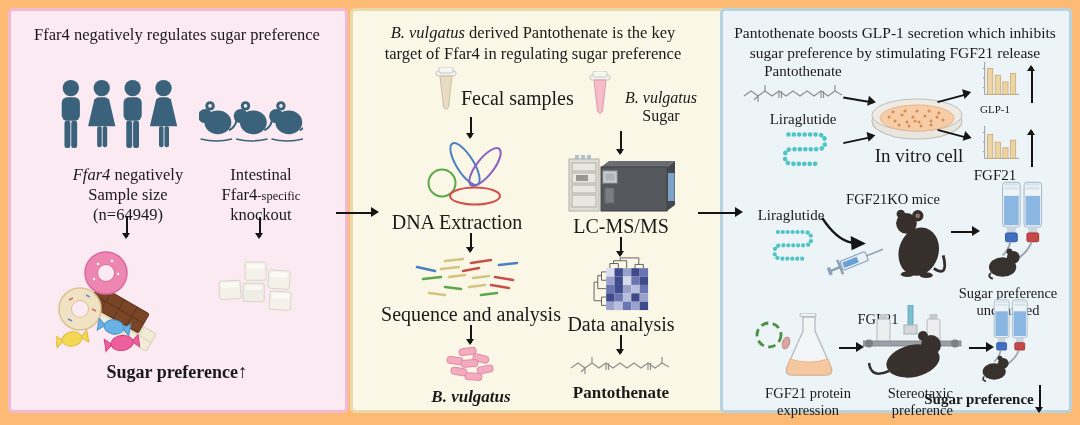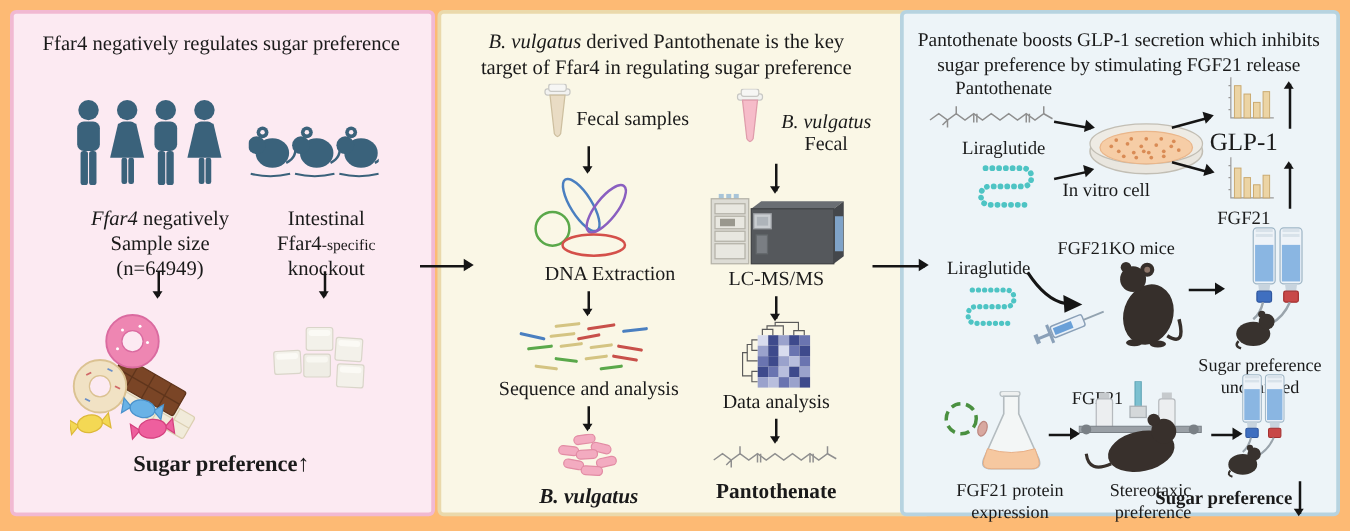--- a/index.html
+++ b/index.html
@@ -5,21 +5,21 @@
   html,body{margin:0;padding:0;background:#fff;}
   .fig{position:relative;width:1080px;height:425px;background:#fdba74;overflow:hidden;
        font-family:Liberation Serif, serif;color:#1a1a1a;}
   .panel{position:absolute;top:8px;height:405px;border:3px solid;border-radius:5px;box-sizing:border-box;}
   .p-left{left:8px;width:340px;background:#fceaf2;border-color:#f1b9d2;}
   .p-mid{left:350px;width:396px;background:#faf7e6;border-color:#ead9ab;}
   .p-right{left:720px;width:352px;background:#edf4f8;border-color:#b7d3e0;}
   .abs{position:absolute;}
   .ctr{text-align:center;}
   .ptitle{font-size:16.5px;line-height:1.25;}
-  .lbl{font-size:16px;line-height:1.15;}
+  .lbl{font-size:20px;line-height:1.15;}
   .b{font-weight:bold;text-align:center;}
   .i{font-style:italic;}
   .sm{font-size:12.5px;}
   .darrow{position:absolute;width:1.6px;background:#151515;z-index:4;}
   .darrow::after{content:"";position:absolute;left:-3.6px;bottom:-6px;border:4.4px solid transparent;border-top:6.5px solid #151515;}
   .uarrow{position:absolute;width:1.6px;background:#151515;z-index:4;}
   .uarrow::after{content:"";position:absolute;left:-3.6px;top:-6px;border:4.4px solid transparent;border-bottom:6.5px solid #151515;}
   .harrow{position:absolute;height:2.4px;background:#151515;z-index:6;}
   .harrow::after{content:"";position:absolute;right:-8px;top:-4.6px;border:5.6px solid transparent;border-left:8.6px solid #151515;}
   .aru{font-size:19px;font-weight:normal;}
@@ -186,21 +186,21 @@
     </svg>
     <div class="abs lbl" style="left:108px;top:76px;width:120px;">Fecal samples</div>
     <div class="darrow" style="left:117px;top:106px;height:20px;"></div>
 
     <svg class="abs" style="left:72px;top:128px;" width="95" height="68" viewBox="0 0 95 68">
       <ellipse cx="40" cy="25" rx="8.5" ry="24" transform="rotate(-32 40 25)" stroke="#4a7fc0" stroke-width="2" fill="none"></ellipse>
       <ellipse cx="60" cy="28" rx="8.5" ry="23" transform="rotate(38 60 28)" stroke="#8a5fc0" stroke-width="2" fill="none"></ellipse>
       <circle cx="17" cy="44" r="13.5" stroke="#5aa84a" stroke-width="2" fill="none"></circle>
       <ellipse cx="50" cy="57" rx="25" ry="8.5" stroke="#d4504a" stroke-width="2" fill="none"></ellipse>
     </svg>
-    <div class="abs ctr lbl" style="left:60px;top:200px;width:150px;">DNA Extraction</div>
+    <div class="abs ctr lbl" style="left:29px;top:200px;width:150px;">DNA Extraction</div>
     <div class="darrow" style="left:117px;top:222px;height:18px;"></div>
 
     <svg class="abs" style="left:62px;top:244px;" width="108" height="44" viewBox="0 0 108 44">
       <g stroke-width="2.6" stroke-linecap="round">
         <line x1="30" y1="6" x2="48" y2="4" stroke="#d4c482"></line>
           <line x1="56" y1="8" x2="76" y2="5" stroke="#c8504a"></line>
         <line x1="2" y1="12" x2="20" y2="16" stroke="#4a7fc0"></line>
           <line x1="26" y1="14" x2="44" y2="12" stroke="#d4c482"></line>
         <line x1="48" y1="16" x2="64" y2="13" stroke="#c8504a"></line>
           <line x1="84" y1="10" x2="102" y2="8" stroke="#4a7fc0"></line>
@@ -231,21 +231,21 @@
     </svg>
     <div class="abs ctr b i" style="left:43px;top:376px;width:150px;font-size:17px;">B. vulgatus</div>
 
     <svg class="abs" style="left:236px;top:60px;" width="22" height="46" viewBox="0 0 22 46">
       <rect x="1" y="4" width="20" height="5" rx="2" fill="#f2f2f0" stroke="#c8c8c4"></rect>
       <rect x="4" y="0" width="14" height="6" rx="2" fill="#f6f6f4" stroke="#c8c8c4"></rect>
       <path d="M5,9 h12 l-3.5,31 q-2.5,4.5 -5,0 z" fill="#f6bcc9" stroke="#df9cab"></path>
     </svg>
     <div class="abs ctr" style="left:258px;top:78px;width:100px;font-size:16px;line-height:1.15;">
       <div class="i">B. vulgatus</div>
-      <div>Fecal</div>
+      <div>Sugar</div>
     </div>
     <div class="darrow" style="left:267px;top:120px;height:22px;"></div>
 
     <svg class="abs" style="left:214px;top:144px;" width="112" height="58" viewBox="0 0 112 58">
       <rect x="8" y="0" width="4" height="5" fill="#a8c4d8"></rect>
         <rect x="14" y="0" width="4" height="5" fill="#a8c4d8"></rect>
         <rect x="20" y="0" width="4" height="5" fill="#a8c4d8"></rect>
       <rect x="2" y="4" width="30" height="52" fill="#dddcd5" stroke="#b4b2a8"></rect>
       <rect x="5" y="8" width="24" height="8" fill="#e8e7e0" stroke="#b4b2a8"></rect>
       <rect x="5" y="18" width="24" height="10" fill="#e8e7e0" stroke="#b4b2a8"></rect>
@@ -354,36 +354,36 @@
         <circle cx="52" cy="31" r="1.5"></circle>
           <circle cx="62" cy="30" r="1.5"></circle>
           <circle cx="24" cy="17" r="1.5"></circle>
           <circle cx="36" cy="16" r="1.5"></circle>
         <circle cx="48" cy="16" r="1.5"></circle>
           <circle cx="60" cy="16" r="1.5"></circle>
           <circle cx="70" cy="18" r="1.5"></circle>
           <circle cx="46" cy="26" r="1.5"></circle>
       </g>
     </svg>
-    <div class="abs ctr" style="left:112px;top:134px;width:100px;font-size:15px;">In vitro cell</div>
+    <div class="abs ctr" style="left:146px;top:134px;width:100px;font-size:19px;">In vitro cell</div>
 
     <div class="harrow" style="left:214px;top:86px;width:32px;transform:rotate(-15deg);"></div>
     <div class="harrow" style="left:214px;top:122px;width:32px;transform:rotate(15deg);"></div>
 
     <svg class="abs" style="left:254px;top:48px;" width="44" height="42" viewBox="0 0 46 44">
       <path d="M8,3 V37 H44" stroke="#9a9a9a" stroke-width="1" fill="none"></path>
       <path d="M6,10 H8 M6,20 H8 M6,30 H8" stroke="#9a9a9a" stroke-width="1"></path>
       <g fill="#ecd4a4" stroke="#c9a86e" stroke-width="0.8">
         <rect x="11" y="10" width="5.5" height="27"></rect>
           <rect x="19" y="17" width="5.5" height="20"></rect>
         <rect x="27" y="24" width="5.5" height="13"></rect>
           <rect x="35" y="15" width="5.5" height="22"></rect>
       </g>
     </svg>
-    <div class="abs ctr" style="left:240px;top:92px;width:64px;font-size:20px;"><span>GLP-1</span></div>
+    <div class="abs ctr" style="left:240px;top:92px;width:64px;font-size:11px;"><span>GLP-1</span></div>
     <div class="uarrow" style="left:308px;top:56px;height:36px;"></div>
 
     <svg class="abs" style="left:254px;top:112px;" width="44" height="42" viewBox="0 0 46 44">
       <path d="M8,3 V37 H44" stroke="#9a9a9a" stroke-width="1" fill="none"></path>
       <path d="M6,10 H8 M6,20 H8 M6,30 H8" stroke="#9a9a9a" stroke-width="1"></path>
       <g fill="#ecd4a4" stroke="#c9a86e" stroke-width="0.8">
         <rect x="11" y="12" width="5.5" height="25"></rect>
           <rect x="19" y="20" width="5.5" height="17"></rect>
         <rect x="27" y="26" width="5.5" height="11"></rect>
           <rect x="35" y="18" width="5.5" height="19"></rect>

